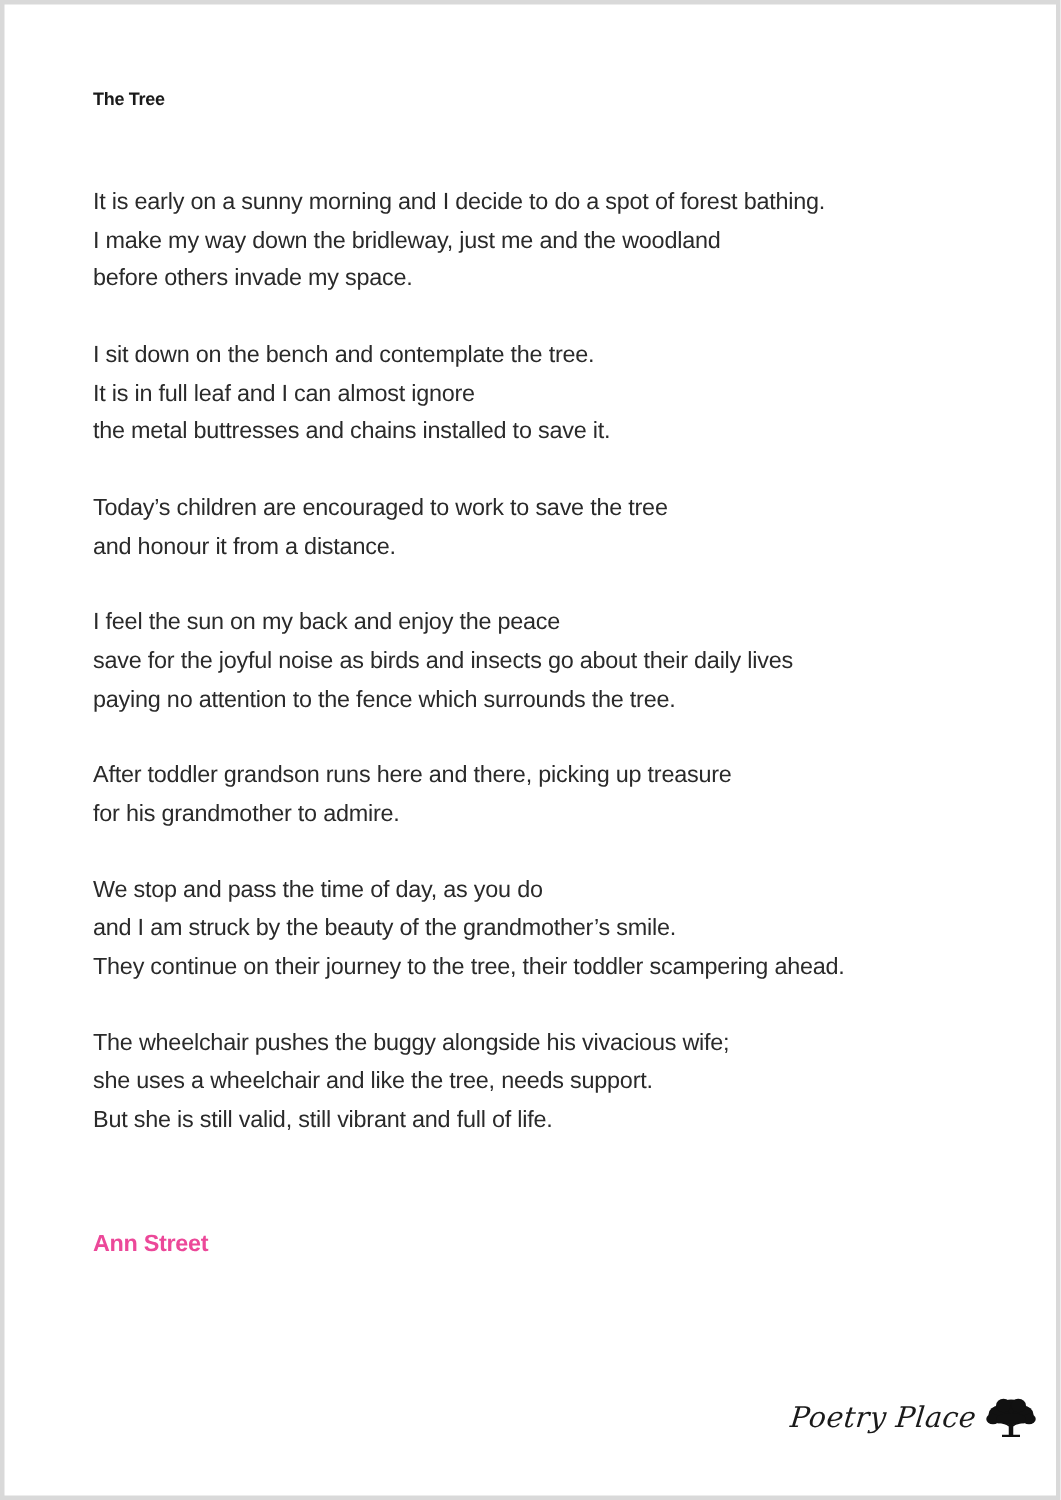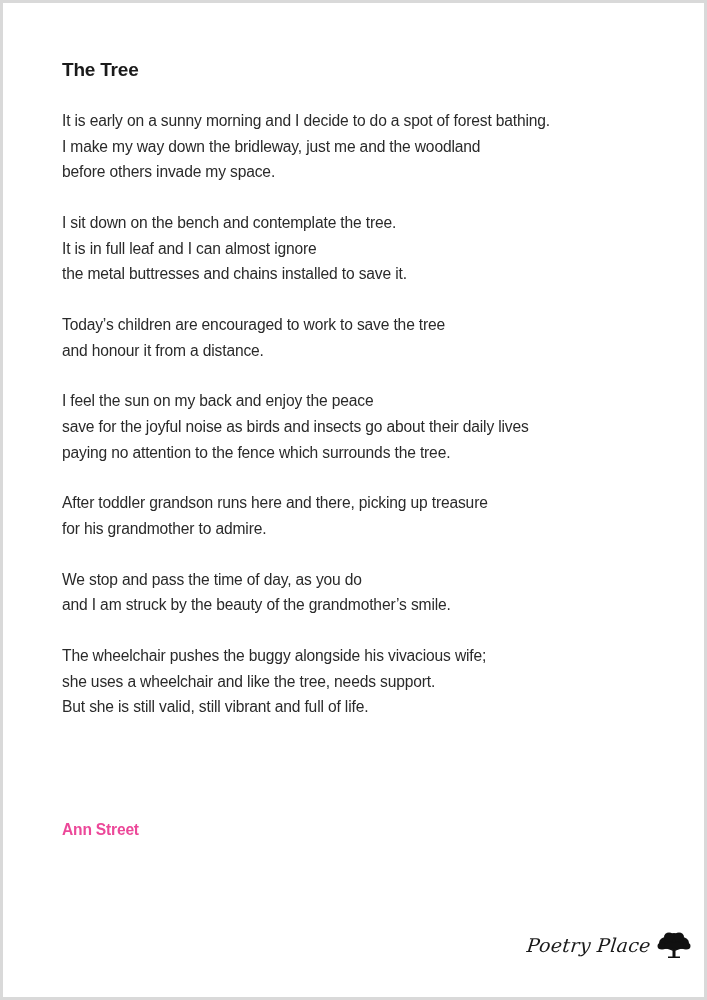--- a/index.html
+++ b/index.html
@@ -20,28 +20,28 @@
       border: 3px solid #d9d9d9;
       background: #ffffff;
     }
     .title {
       position: absolute;
       left: 59px;
       top: 56px;
       margin: 0;
       font-family: "Liberation Sans", sans-serif;
       font-weight: bold;
-      font-size: 19px;
+      font-size: 12px;
       color: #1a1a1a;
       letter-spacing: -0.2px;
     }
     .poem {
       position: absolute;
       left: 59px;
-      top: 105px;
+      top: 119px;
       width: 640px;
       font-family: "Liberation Sans", sans-serif;
       font-size: 15.6px;
       color: #2a2a2a;
       line-height: 25.6px;
       letter-spacing: -0.15px;
     }
     .stanza {
       margin: 0 0 25.2px 0;
     }
@@ -108,20 +108,21 @@
       <span class="line">save for the joyful noise as birds and insects go about their daily lives</span>
       <span class="line">paying no attention to the fence which surrounds the tree.</span>
     </p>
     <p class="stanza">
       <span class="line">After toddler grandson runs here and there, picking up treasure</span>
       <span class="line">for his grandmother to admire.</span>
     </p>
     <p class="stanza">
       <span class="line">We stop and pass the time of day, as you do</span>
       <span class="line">and I am struck by the beauty of the grandmother’s smile.</span>
+      <span class="line">They continue on their journey to the tree, their toddler scampering ahead.</span>
     </p>
     <p class="stanza">
       <span class="line">The wheelchair pushes the buggy alongside his vivacious wife;</span>
       <span class="line">she uses a wheelchair and like the tree, needs support.</span>
       <span class="line">But she is still valid, still vibrant and full of life.</span>
     </p>
   </div>
 
   <p class="author">Ann Street</p>
 

